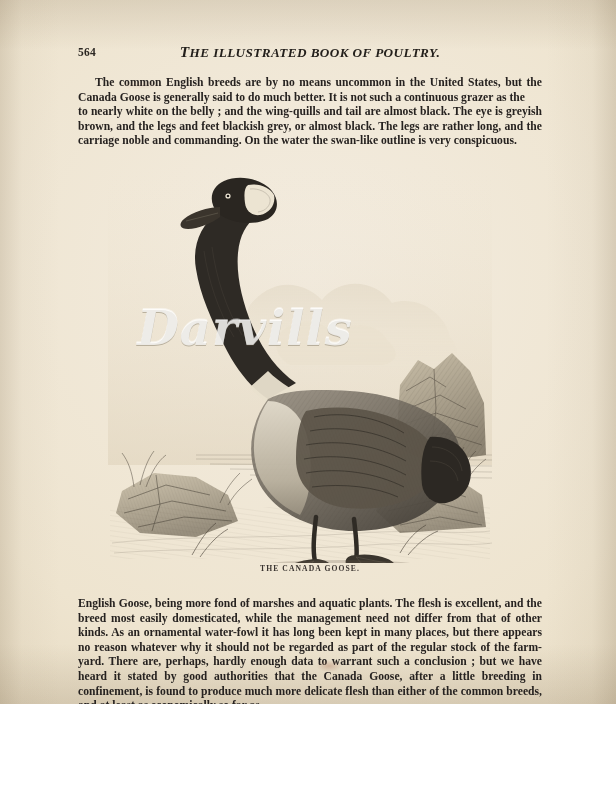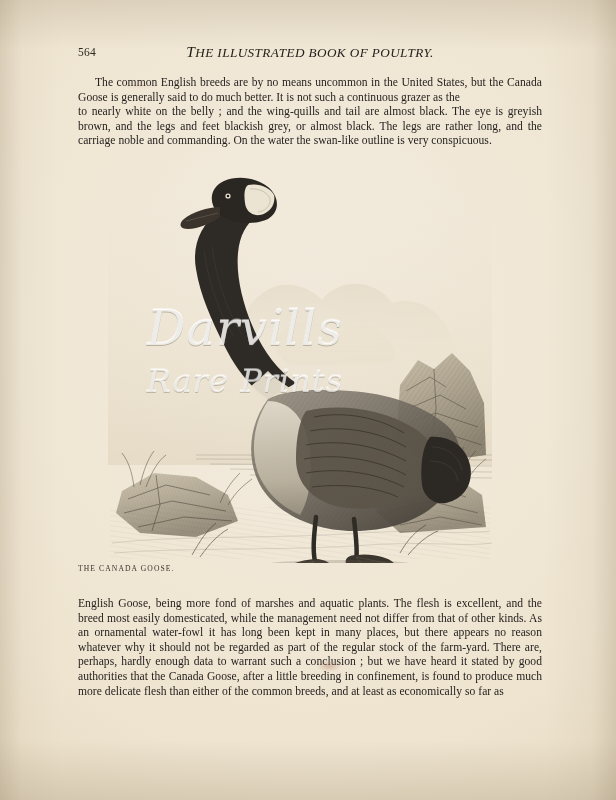--- a/index.html
+++ b/index.html
@@ -3,24 +3,25 @@
 <meta charset="utf-8">
 <style>
   html, body {
     margin: 0;
     padding: 0;
     background: #ffffff;
   }
   #page {
     position: relative;
     width: 616px;
-    height: 800px;
+    height: 704px;
     overflow: hidden;
     background: #3b82f6;
     font-family: "Liberation Serif", serif;
+    font-weight: bold;
   }
   
   #paper {
     position: absolute;
     inset: 0;
     background:
       radial-gradient(ellipse 120% 100% at 50% 40%, #f3ece0 0%, #eee4cf 55%, #e4d8bf 85%, #d9caad 100%);
   }
   #paper:after {
     content: "";
@@ -98,20 +99,21 @@
     left: 22px;
     top: 0;
     width: 400px;
     height: 408px;
   }
   .caption {
     position: absolute;
     left: 0;
     right: 0;
     top: 409px;
+    text-align: center;
     font-size: 7.6px;
     letter-spacing: 1.1px;
     color: #3a3430;
     font-variant: small-caps;
   }
   .bottom-text {
     margin-top: 12px;
   }
   
   .watermark {
@@ -353,18 +355,17 @@
     </div>
 
     <div class="bottom-text">
       <p class="body">English Goose, being more fond of marshes and aquatic plants.  The flesh is excellent, and the breed most easily domesticated, while the management need not differ from that of other kinds. As an ornamental water-fowl it has long been kept in many places, but there appears no reason whatever why it should not be regarded as part of the regular stock of the farm-yard.  There are, perhaps, hardly enough data to warrant such a conclusion ; but we have heard it stated by good authorities that the Canada Goose, after a little breeding in confinement, is found to produce much more delicate flesh than either of the common breeds, and at least as economically so far as</p>
     </div>
 
   </div>
 
   <div class="watermark">
     <div class="wm-main">Darvills</div>
-    <div class="wm-sub">Rare Prints</div>
   </div>
 
   <div class="smudge" style="left:316px; top:660px; width:26px; height:12px;"></div>
   <div class="smudge" style="left:120px; top:80px; width:40px; height:10px; opacity:0.25;"></div>
 </div>
 
 </body></html>

